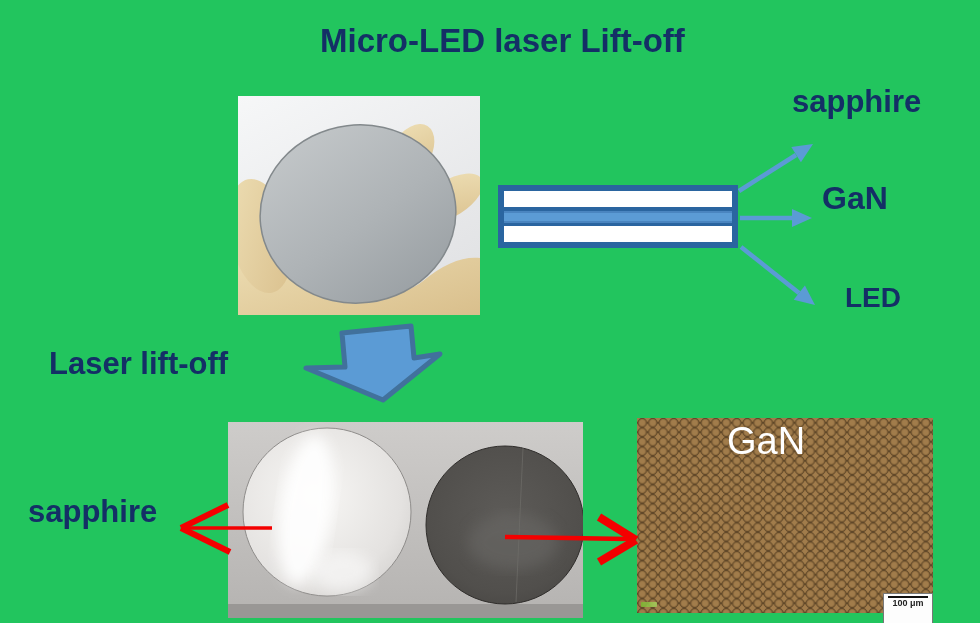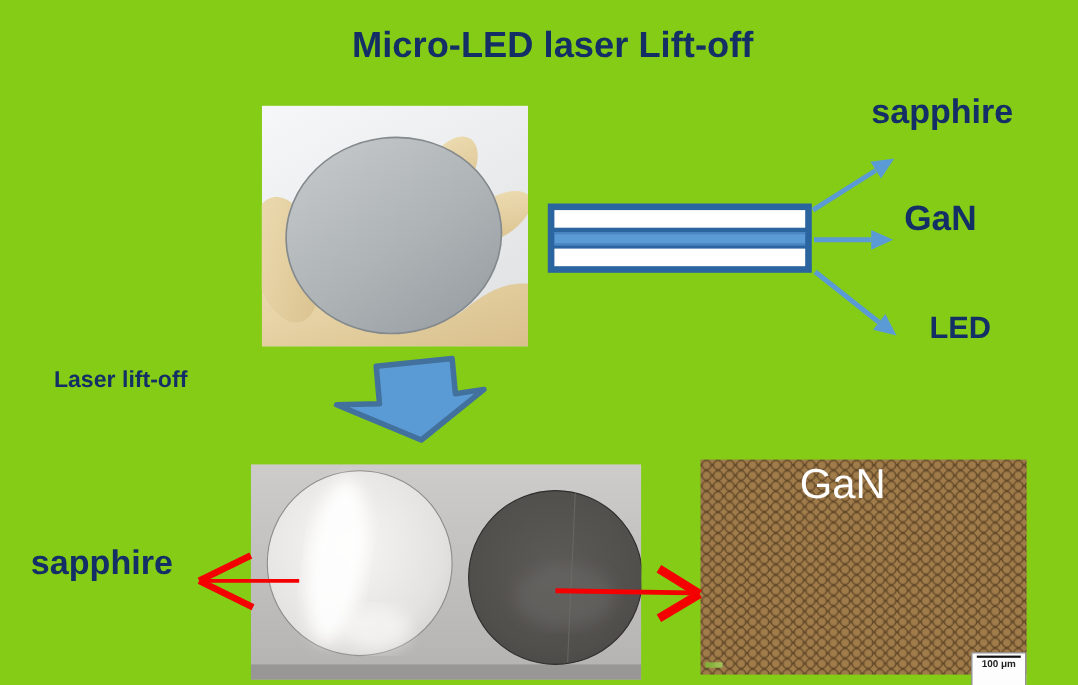--- a/index.html
+++ b/index.html
@@ -1,25 +1,25 @@
 <!DOCTYPE html>
 <html><head>
 <meta charset="utf-8">
 <style>
   html,body{margin:0;padding:0;background:#ffffff;}
   #slide{
-    position:relative;width:980px;height:623px;background:#84cc16;
+    position:relative;width:980px;height:623px;background:#22c55e;
     font-family:"Liberation Sans",sans-serif;overflow:hidden;
   }
   .navy-label{position:absolute;color:#142f66;font-weight:bold;white-space:nowrap;z-index:6;}
   #title{left:320px;top:22px;font-size:33px;}
   #lbl-sapphire{left:792px;top:84px;font-size:31px;}
   #lbl-gan{left:822px;top:180px;font-size:32px;}
   #lbl-led{left:845px;top:282px;font-size:28px;}
-  #lbl-laser{left:49px;top:334px;font-size:21px;}
+  #lbl-laser{left:49px;top:346px;font-size:31px;}
   #lbl-sapphire-bottom{left:28px;top:494px;font-size:31px;}
 
   
   #stack{
     position:absolute;left:498px;top:185px;width:240px;height:63px;
     background:#2a65a0;box-sizing:border-box;padding:6px;
     display:flex;flex-direction:column;justify-content:space-between;z-index:3;
   }
   .band-white{height:16px;background:#ffffff;}
   .band-blue{height:12px;background:#5b9bd5;border-top:2px solid #4a85c0;border-bottom:2px solid #4a85c0;box-sizing:border-box;}

